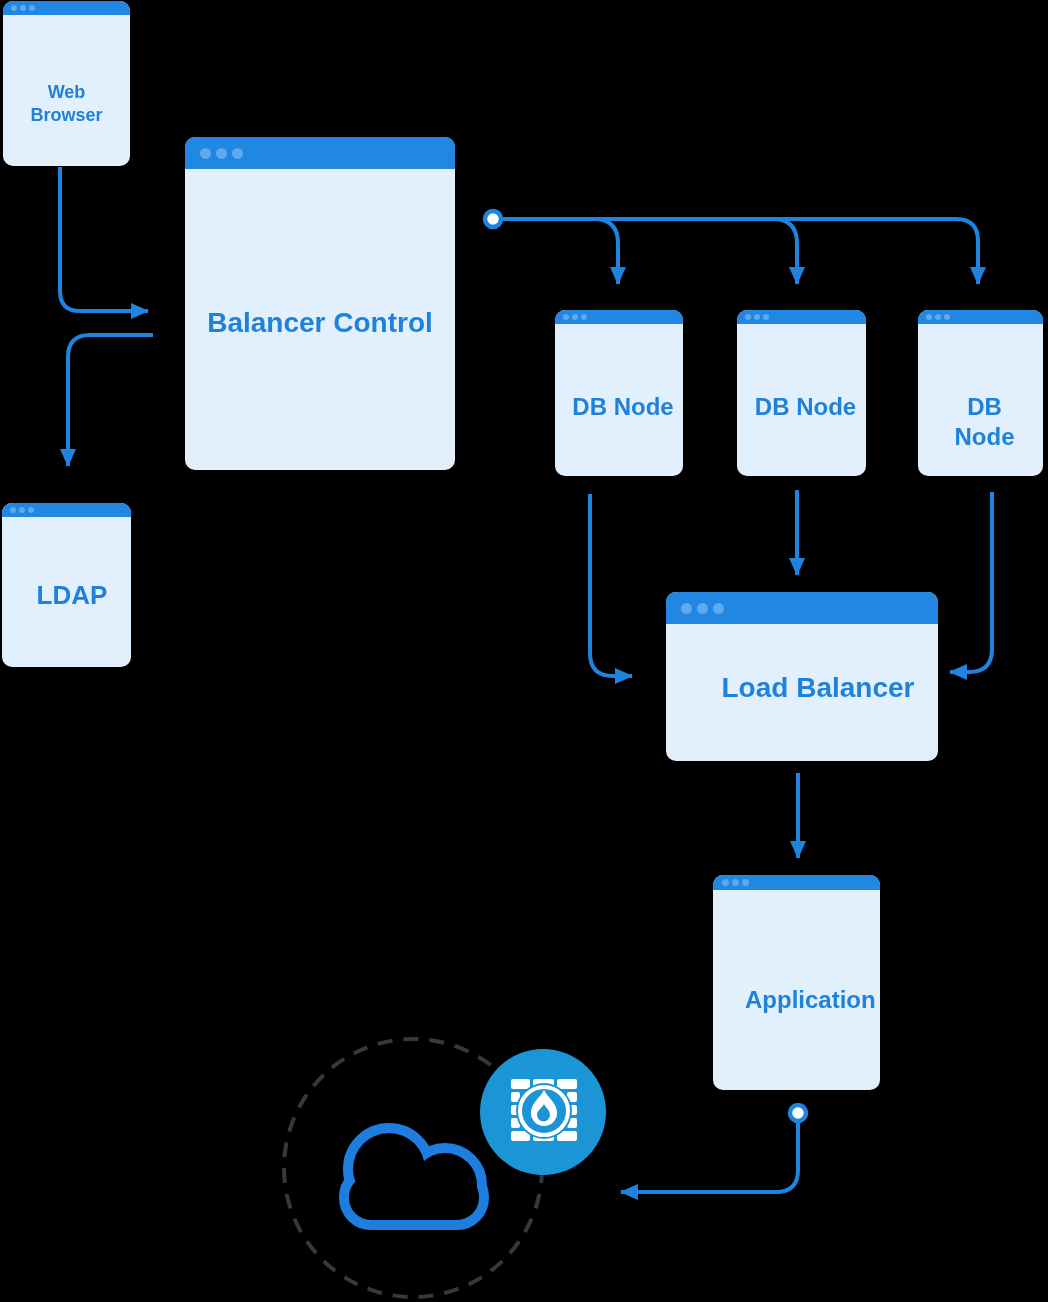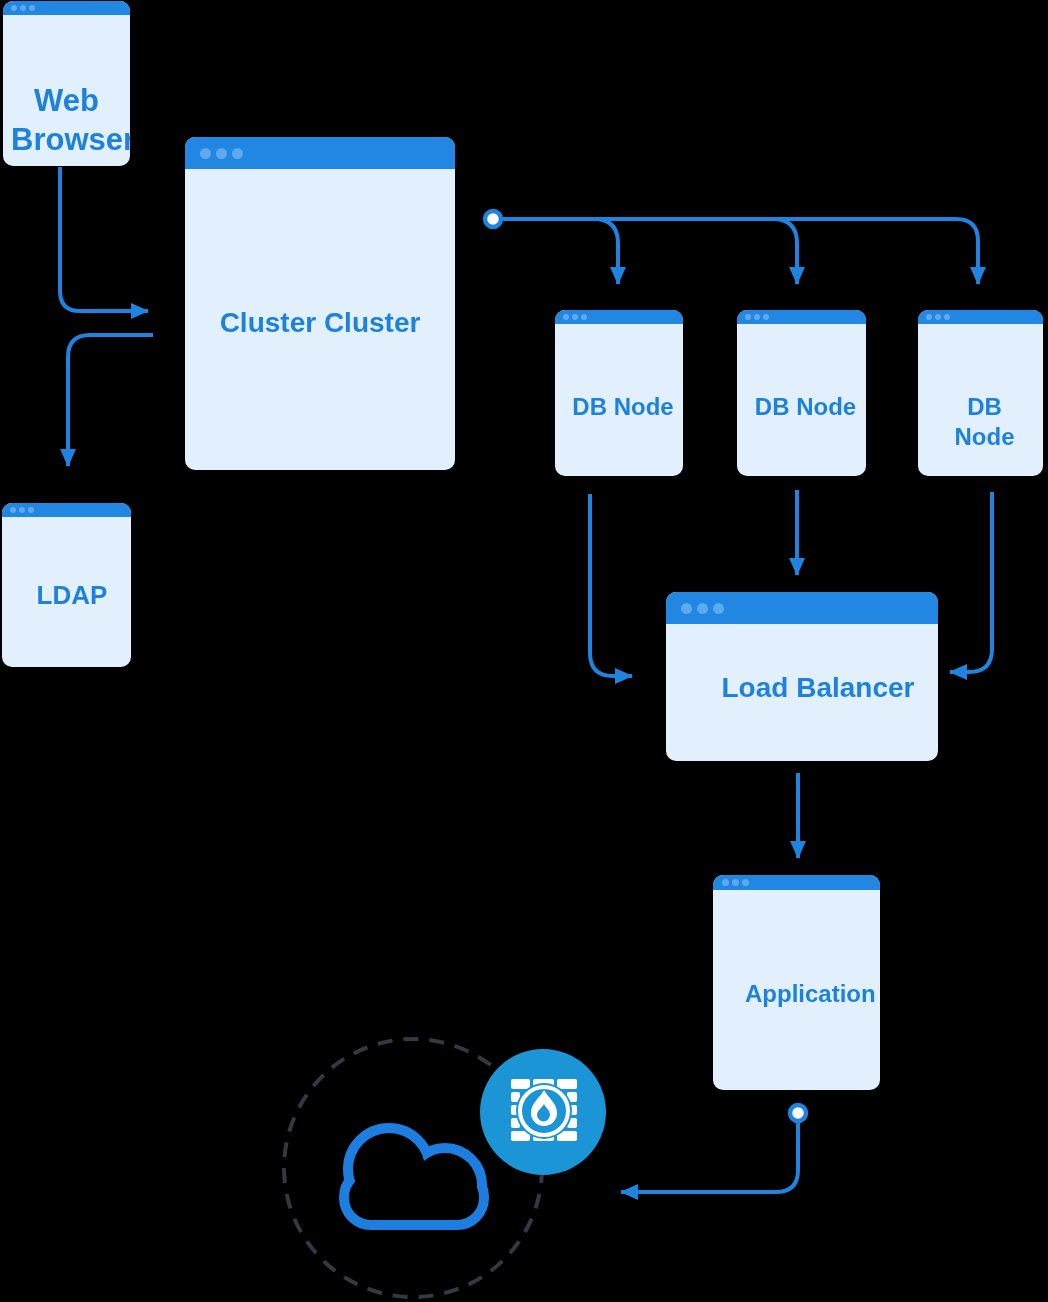--- a/index.html
+++ b/index.html
@@ -19,21 +19,21 @@
   .win-md .titlebar{height:15px;padding-left:9px;gap:3px;}
   .win-lg .titlebar{height:32px;padding-left:15px;gap:5px;}
   .dot{border-radius:50%;background:#5fa9ef;flex:0 0 auto;}
   .win-sm .dot{width:6px;height:6px;}
   .win-md .dot{width:7px;height:7px;}
   .win-lg .dot{width:11px;height:11px;}
   .node-label{
     position:absolute;left:0;right:0;text-align:center;
     color:#1e82da;font-weight:bold;line-height:1.26;padding:0 8px;box-sizing:border-box;
   }
-  .fs-23{font-size:31px;}
+  .fs-23{font-size:18px;}
   .fs-24{font-size:24px;padding-left:16px;}
   .fs-26{font-size:26px;padding-left:19px;}
   .fs-28{font-size:28px;}
 </style>
 </head>
 <body>
 
 <div id="canvas">
 
   <svg id="connector-layer" width="1048" height="1302" viewBox="0 0 1048 1302">
@@ -114,21 +114,21 @@
     </div>
     <div class="node-label fs-23" style="top:80px;">Web Browser</div>
   </div>
 
   <div class="window win-lg" style="left:185px;top:137px;width:270px;height:333px;">
     <div class="titlebar">
       <span class="dot"></span>
       <span class="dot"></span>
       <span class="dot"></span>
     </div>
-    <div class="node-label fs-28" style="top:168px;">Cluster Cluster</div>
+    <div class="node-label fs-28" style="top:168px;">Balancer Control</div>
   </div>
 
   <div class="window win-sm" style="left:2px;top:503px;width:129px;height:164px;">
     <div class="titlebar">
       <span class="dot"></span>
       <span class="dot"></span>
       <span class="dot"></span>
     </div>
     <div class="node-label fs-26" style="top:76px;">LDAP</div>
   </div>
@@ -168,16 +168,16 @@
     </div>
     <div class="node-label fs-28" style="top:78px;padding-left:40px;">Load Balancer</div>
   </div>
 
   <div class="window win-md" style="left:713px;top:875px;width:167px;height:215px;">
     <div class="titlebar">
       <span class="dot"></span>
       <span class="dot"></span>
       <span class="dot"></span>
     </div>
-    <div class="node-label fs-24" style="top:104px;margin-left:16px;">Application</div>
+    <div class="node-label fs-24" style="top:110px;margin-left:16px;">Application</div>
   </div>
 
 </div>
 
 </body></html>

